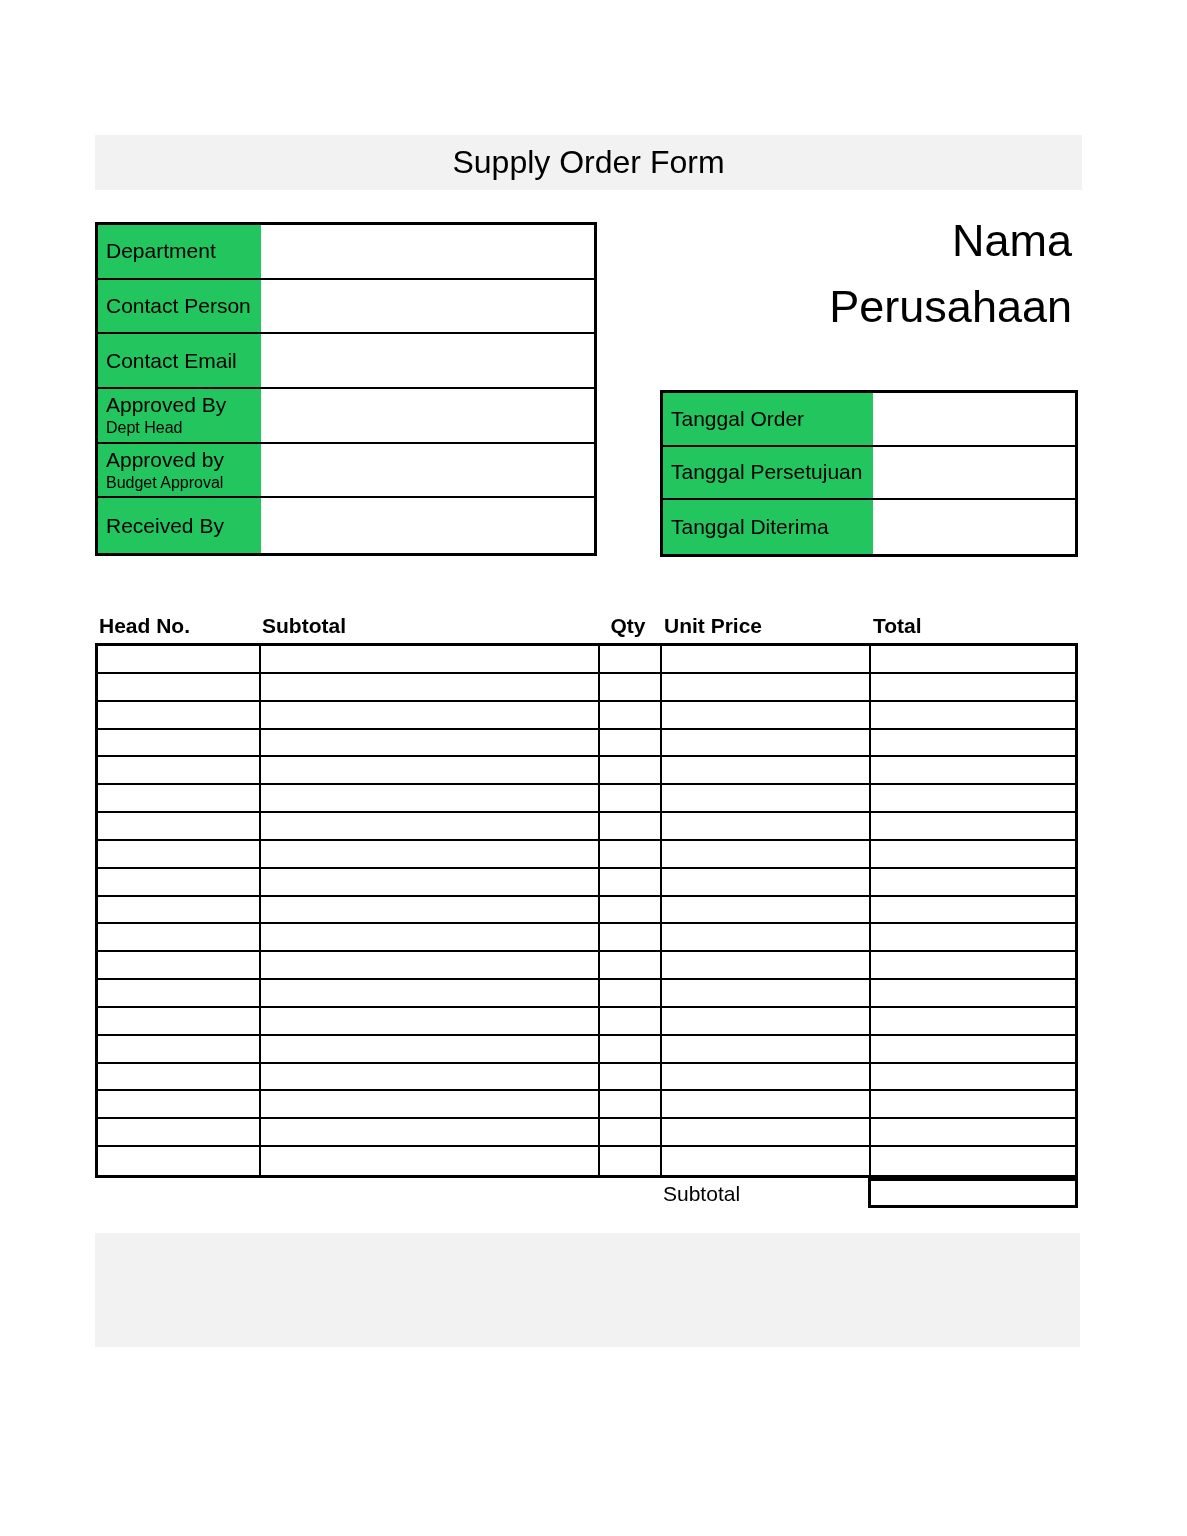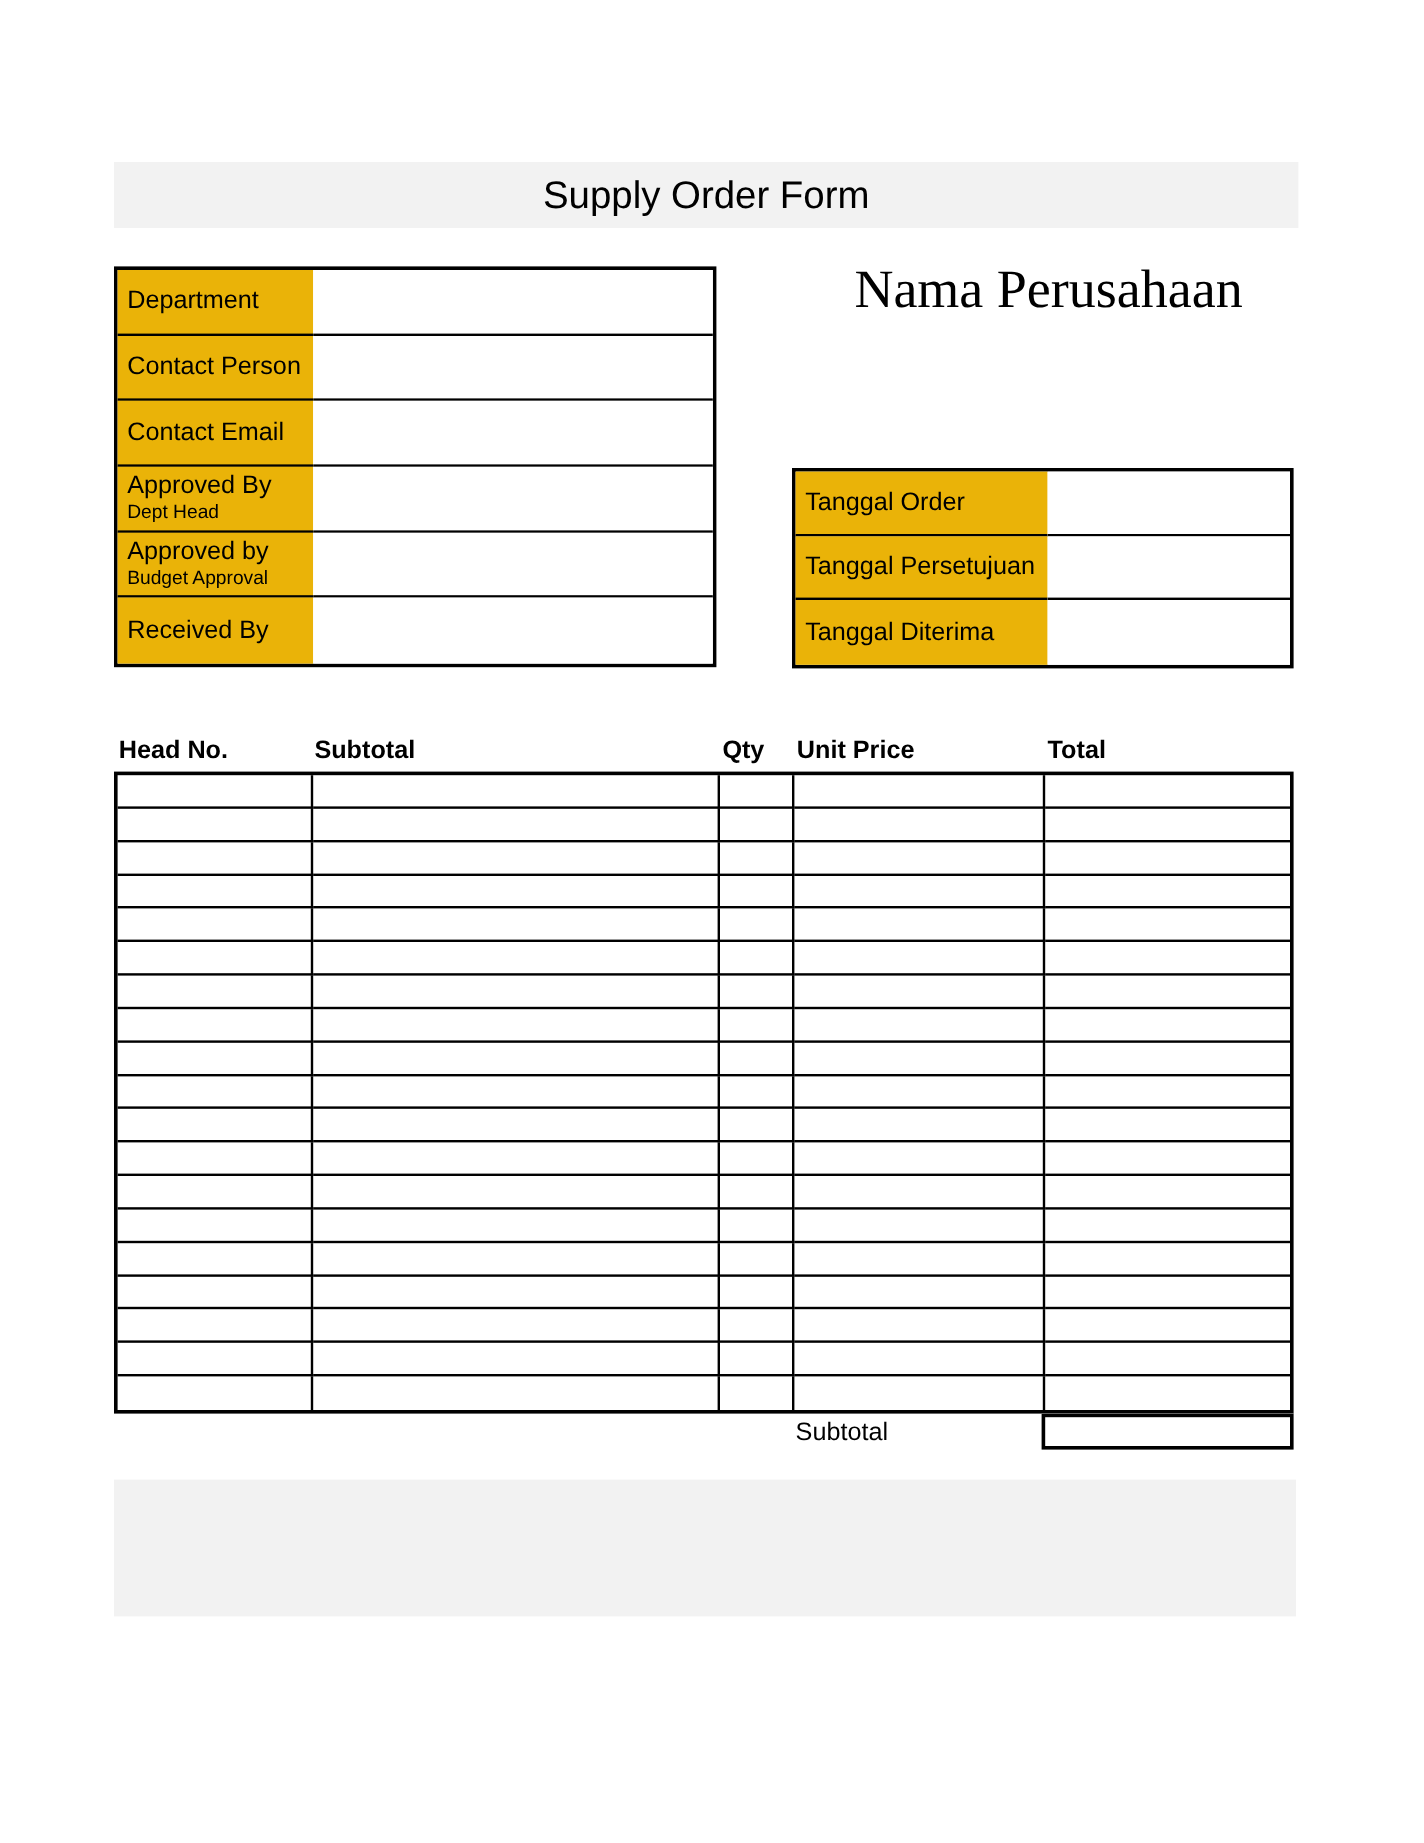--- a/index.html
+++ b/index.html
@@ -12,34 +12,34 @@
 
   
   .title-bar{
     left:95px;top:135px;width:987px;height:55px;background:#f2f2f2;
     display:flex;align-items:center;justify-content:center;
     font-size:32px;letter-spacing:0px;
   }
 
   
   .company{
-    left:712px;top:208px;width:360px;
-    font-size:45px;line-height:66px;font-family:Liberation Serif, serif;
+    left:712px;top:208px;width:360px;text-align:right;
+    font-size:45px;line-height:66px;
   }
 
   
   .info-table{
     border:3px solid #000;background:#fff;display:grid;box-sizing:border-box;
   }
   .info-table .cell{
     border-bottom:2px solid #000;box-sizing:border-box;
     display:flex;flex-direction:column;justify-content:center;
     padding-left:8px;overflow:hidden;
   }
-  .info-table .cell.lbl{background:#eab308;border-right:0;}
+  .info-table .cell.lbl{background:#22c55e;border-right:0;}
   .info-table .cell.val{background:#ffffff;}
   .info-table .cell.last{border-bottom:none;}
   .lbl-main{font-size:21px;line-height:26px;}
   .lbl-sub{font-size:16px;line-height:20px;}
 
   .left-table{left:95px;top:222px;width:502px;height:334px;
     grid-template-columns:163px 1fr;grid-auto-rows:1fr;}
   .right-table{left:660px;top:390px;width:418px;height:167px;
     grid-template-columns:210px 1fr;grid-auto-rows:1fr;}
 
@@ -141,21 +141,21 @@
   <div class="cell lbl last">
     <span class="lbl-main">Tanggal Diterima</span>
   </div>
   <div class="cell val last">
     <span></span>
   </div>
 </div>
 
 <span class="abs col-head" style="left:99px;">Head No.</span>
 <span class="abs col-head" style="left:262px;">Subtotal</span>
-<span class="abs col-head" style="left:575px;width:62px;text-align:right;">Qty</span>
+<span class="abs col-head" style="left:597px;width:62px;text-align:center;">Qty</span>
 <span class="abs col-head" style="left:664px;">Unit Price</span>
 <span class="abs col-head" style="left:873px;text-align:right;">Total</span>
 
 <div class="abs items-grid">
     <div class="icell c0"></div>
     <div class="icell c1"></div>
     <div class="icell c2"></div>
     <div class="icell c3"></div>
     <div class="icell c4"></div>
     <div class="icell c0"></div>

